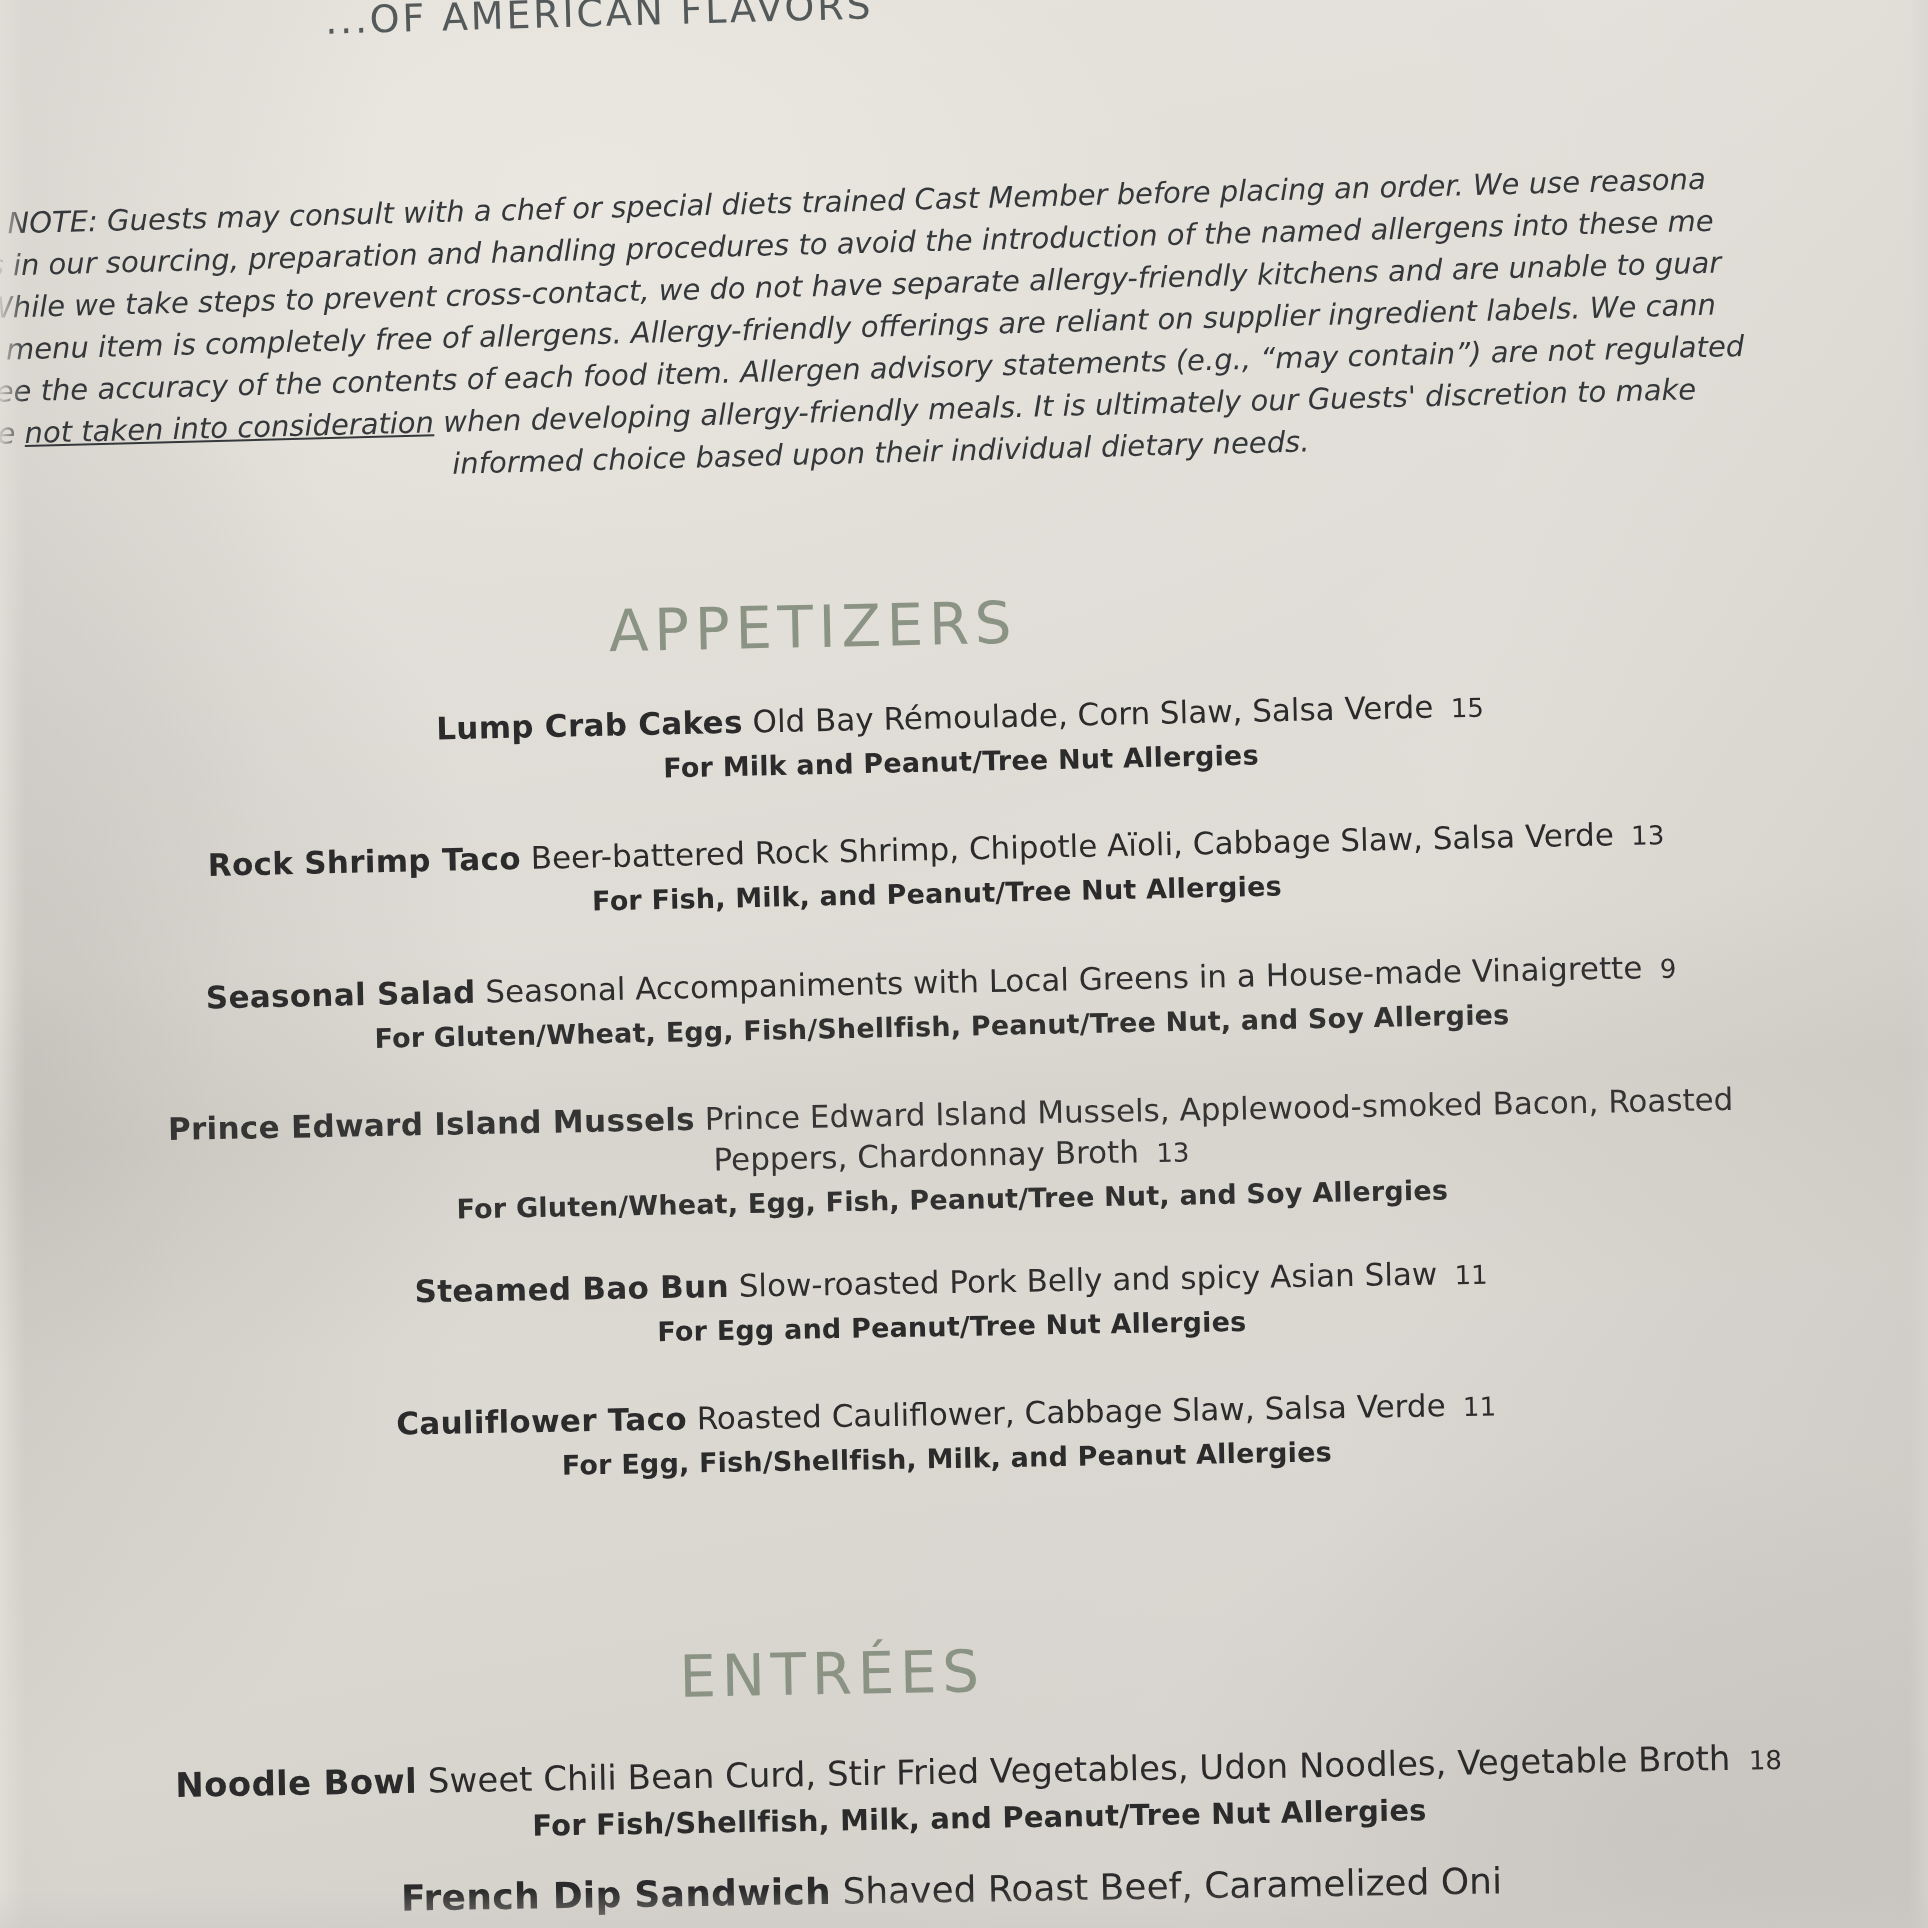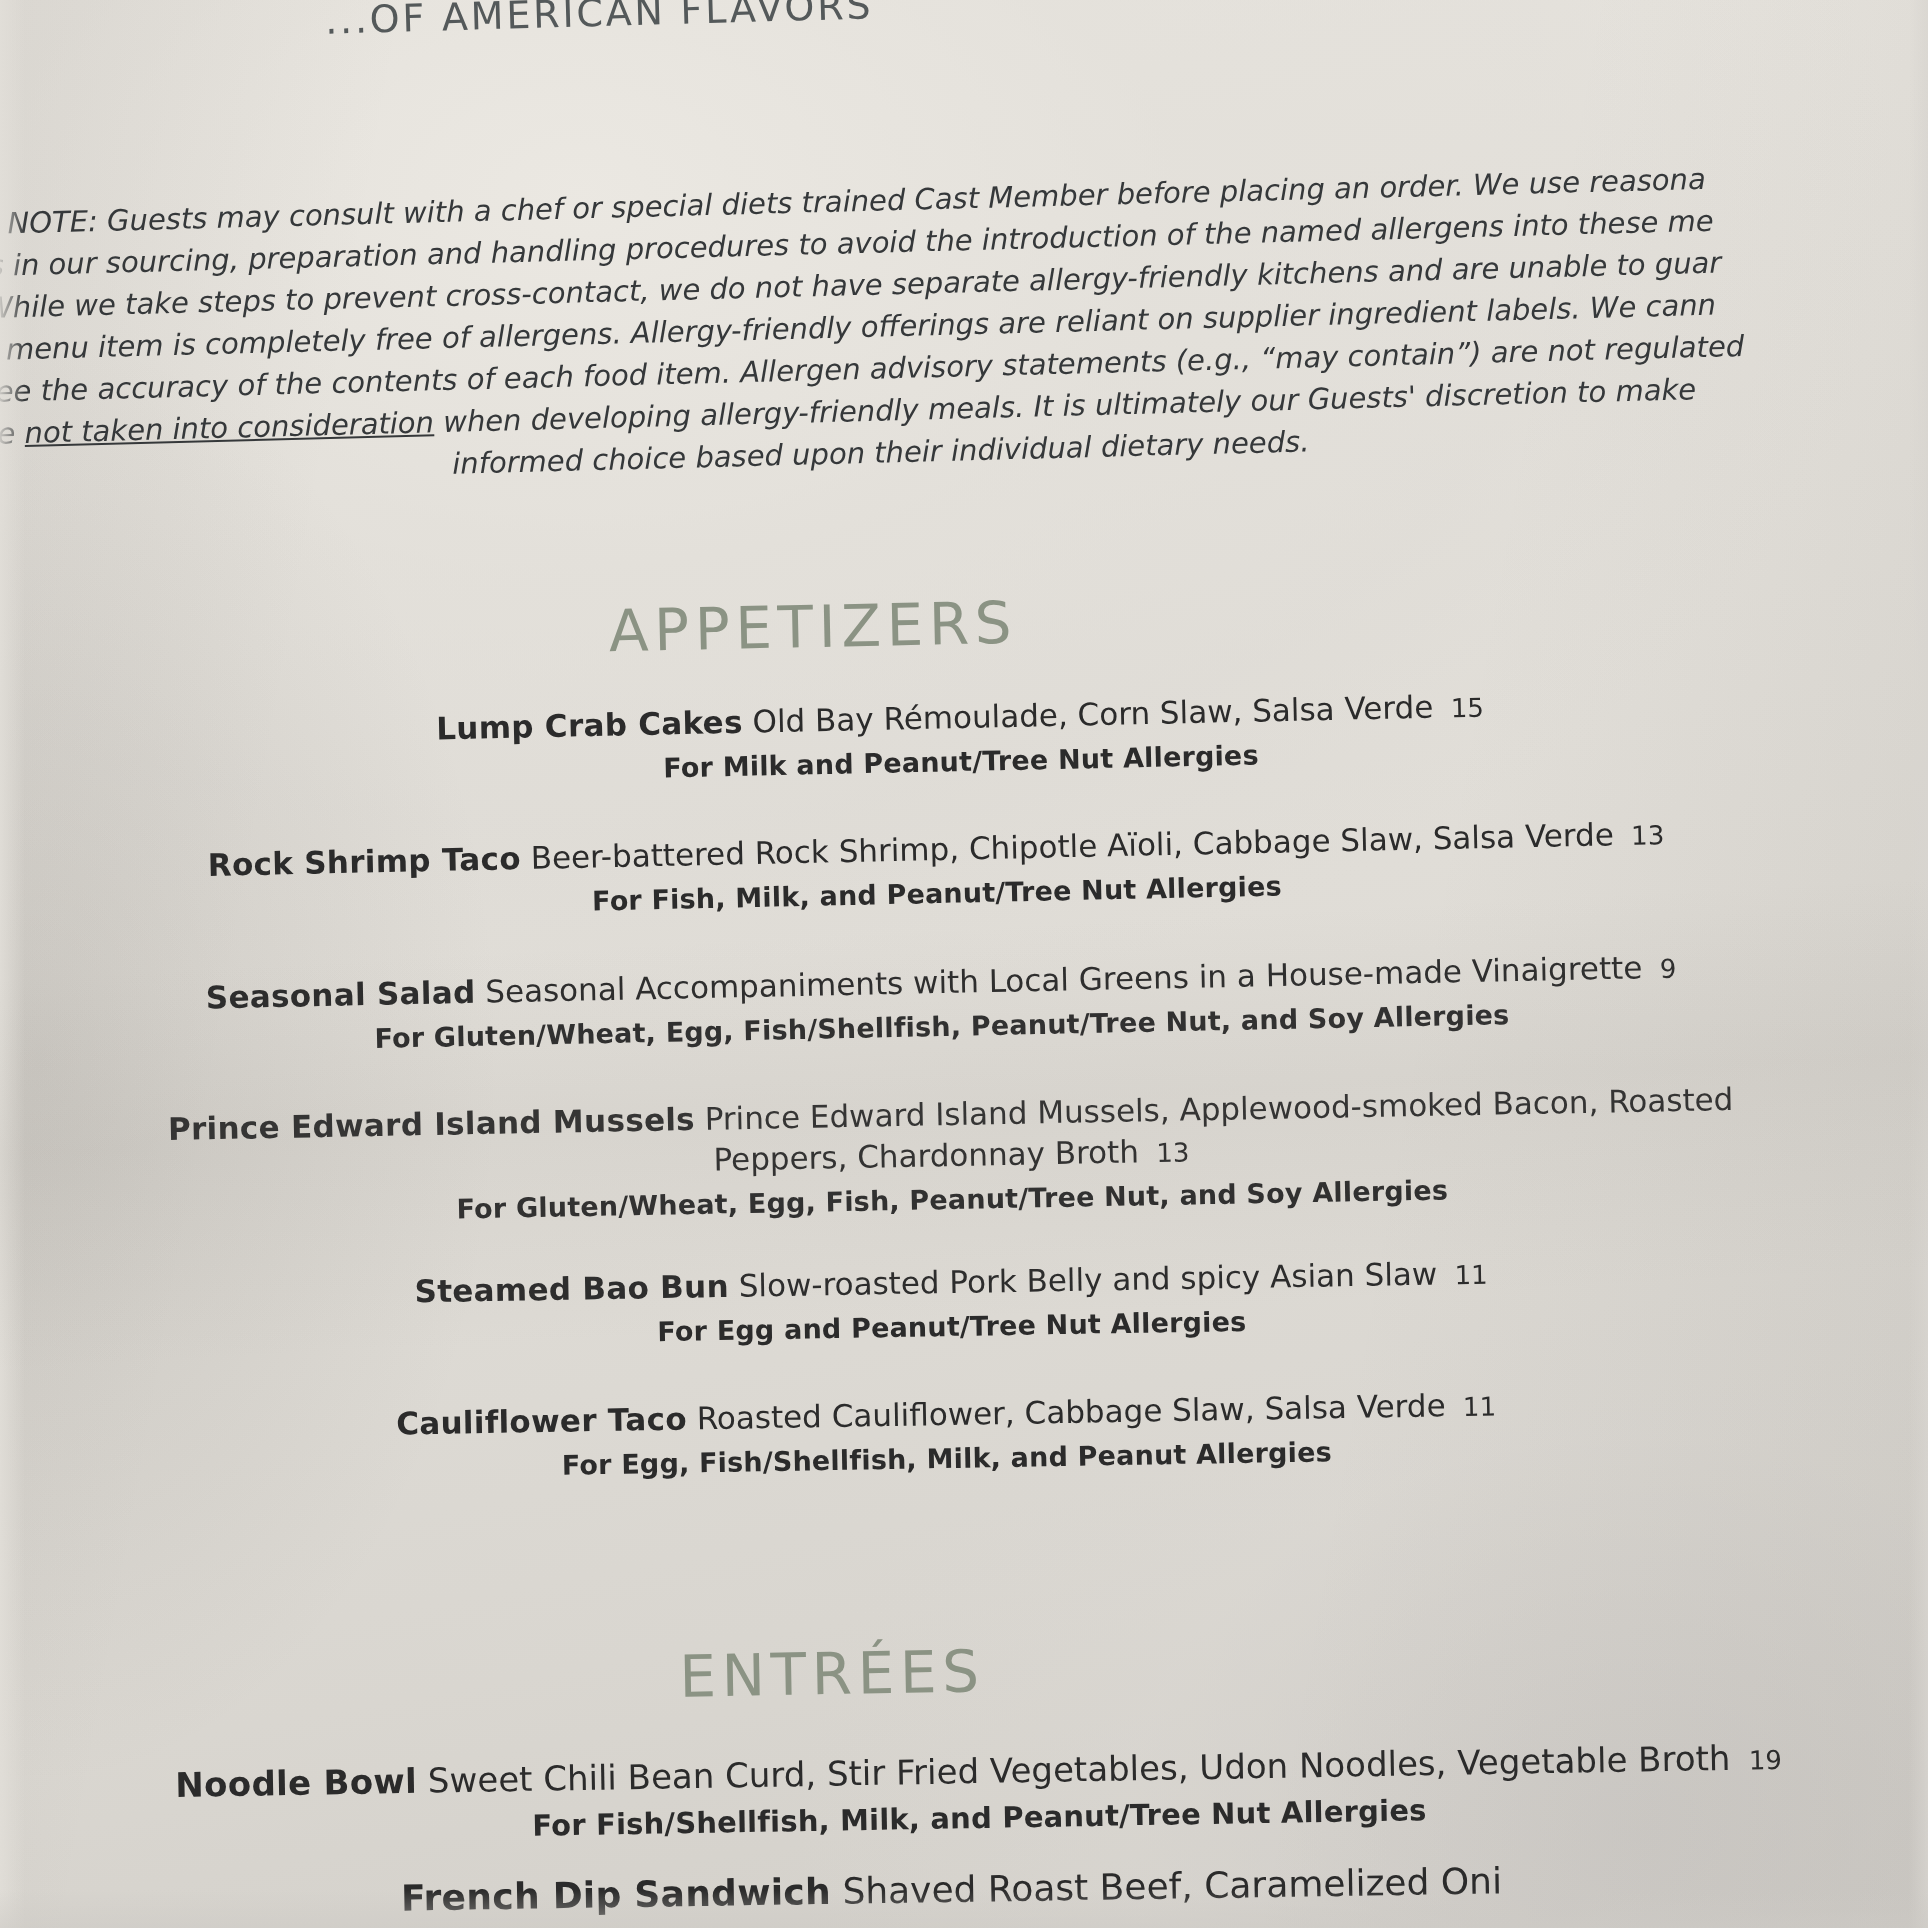--- a/index.html
+++ b/index.html
@@ -254,21 +254,21 @@
       </div>
       <div class="allerg">For Egg, Fish/Shellfish, Milk, and Peanut Allergies</div>
     </div>
 
     <div class="section-head" id="entrees-head">ENTRÉES</div>
 
     <div class="item" id="item-6">
       <div class="main">
         <span class="name">Noodle Bowl</span>
         <span class="desc">Sweet Chili Bean Curd, Stir Fried Vegetables, Udon Noodles, Vegetable Broth</span>
-        <span class="price">19</span>
+        <span class="price">18</span>
       </div>
       <div class="allerg">For Fish/Shellfish, Milk, and Peanut/Tree Nut Allergies</div>
     </div>
 
     <div class="item" id="item-7">
       <div class="main">
         <span class="name">French Dip Sandwich</span>
         <span class="desc">Shaved Roast Beef, Caramelized Oni</span>
       </div>
     </div>

